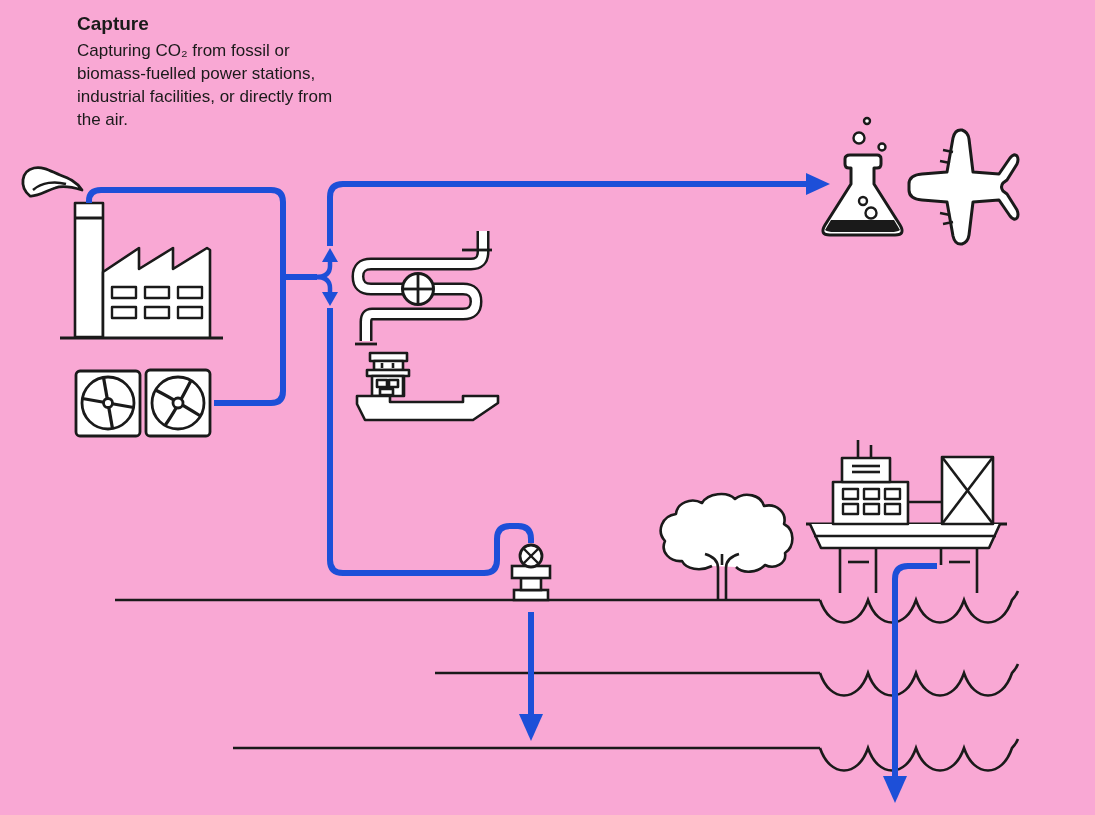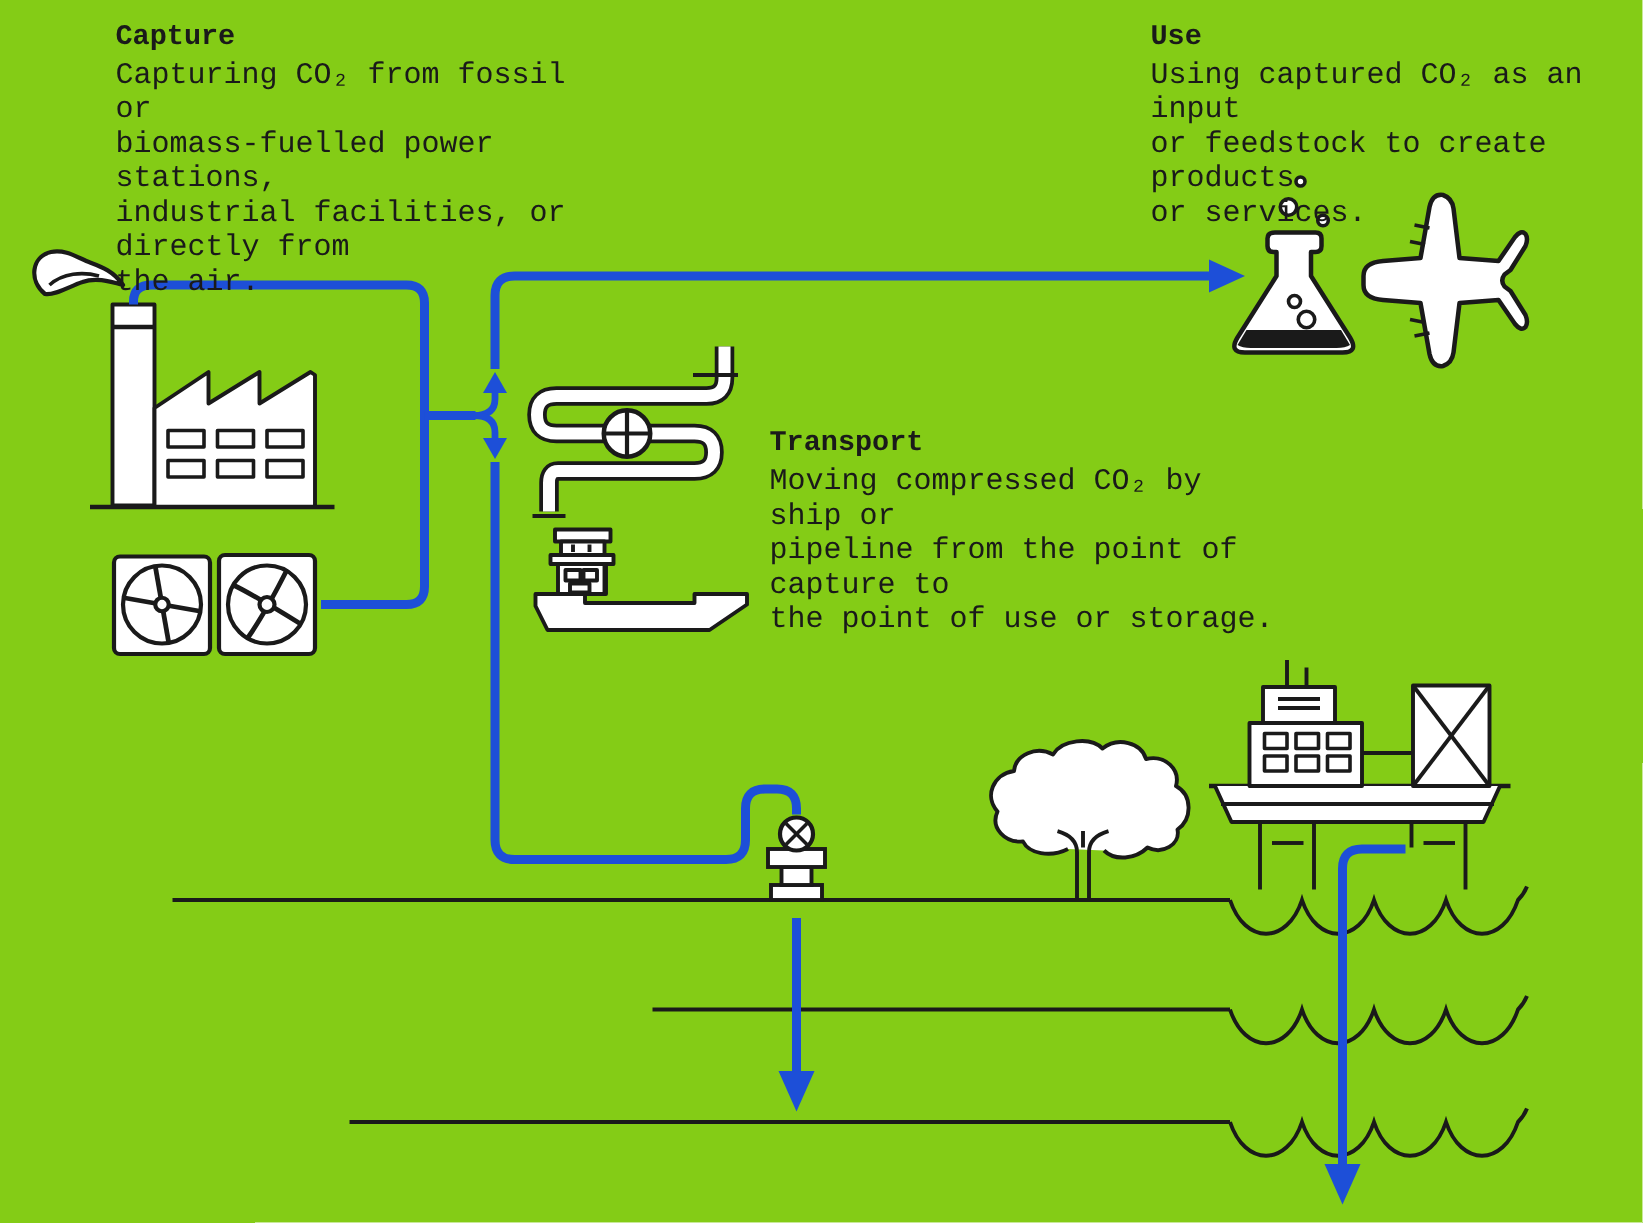--- a/index.html
+++ b/index.html
@@ -1,24 +1,24 @@
 <!DOCTYPE html>
 <html><head>
 <meta charset="utf-8">
 <style>
   html,body { margin:0; padding:0; background:#ffffff; }
   #canvas {
-    position:relative; width:1095px; height:815px; background:#84cc16;
-    font-family:Liberation Mono, monospace; color:#1a1a1a;
+    position:relative; width:1095px; height:815px; background:#f9a8d4;
+    font-family:Liberation Sans, sans-serif; color:#1a1a1a;
     overflow:hidden;
   }
   #diagram-svg { position:absolute; left:0; top:0; }
   .section { position:absolute; }
   .heading { font-size:19px; font-weight:700; margin:0 0 4px 0; line-height:22px; }
-  .body { font-size:20px; line-height:23px; white-space:pre-line; margin:0; }
+  .body { font-size:17px; line-height:23px; white-space:pre-line; margin:0; }
   .sec-capture  { left:77px;  top:13px;  width:330px; }
   .sec-use      { left:767px; top:13px;  width:310px; }
   .sec-transport{ left:513px; top:284px; width:345px; }
   .sec-storage  { left:77px;  top:629px; width:310px; }
 </style>
 </head>
 <body>
 
 <div id="canvas">
 
@@ -192,30 +192,18 @@
   </svg>
 
   <div class="section sec-capture">
     <p class="heading">Capture</p>
     <p class="body">Capturing CO₂ from fossil or
 biomass-fuelled power stations,
 industrial facilities, or directly from
 the air.</p>
   </div>
 
-  <div class="section sec-use">
-    <p class="heading">Use</p>
-    <p class="body">Using captured CO₂ as an input
-or feedstock to create products
-or services.</p>
-  </div>
-
-  <div class="section sec-transport">
-    <p class="heading">Transport</p>
-    <p class="body">Moving compressed CO₂ by ship or
-pipeline from the point of capture to
-the point of use or storage.</p>
-  </div>
+
 
   <div class="section sec-storage">
   </div>
 
 </div>
 
 </body></html>

